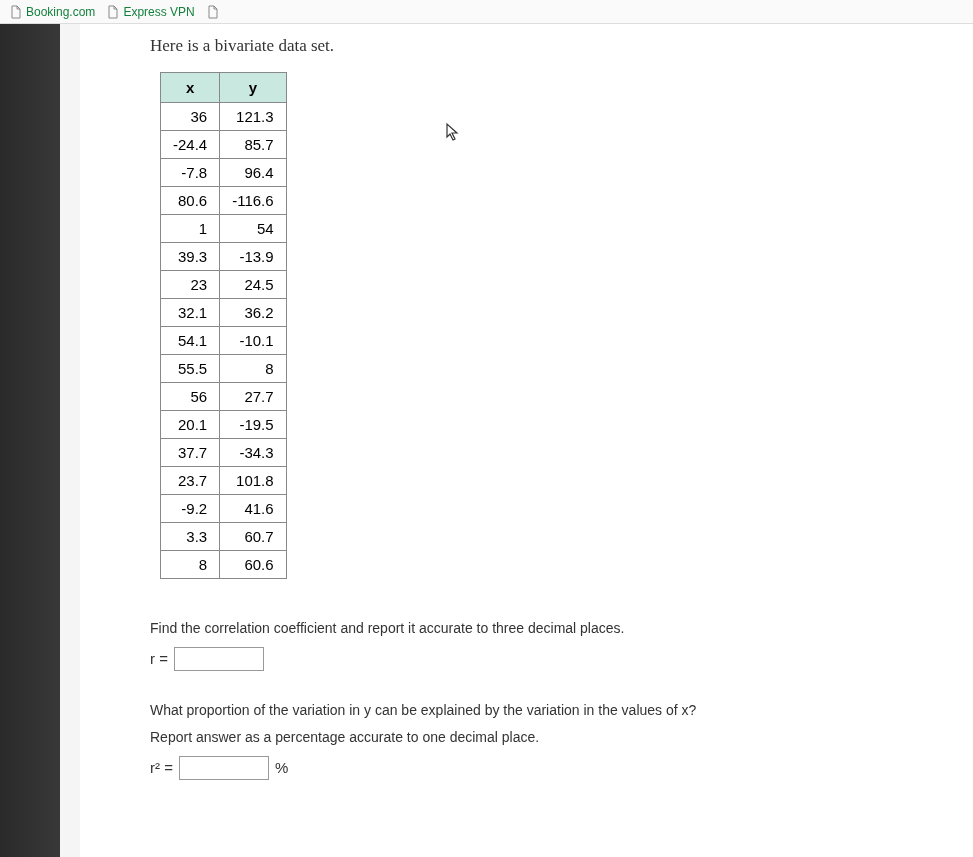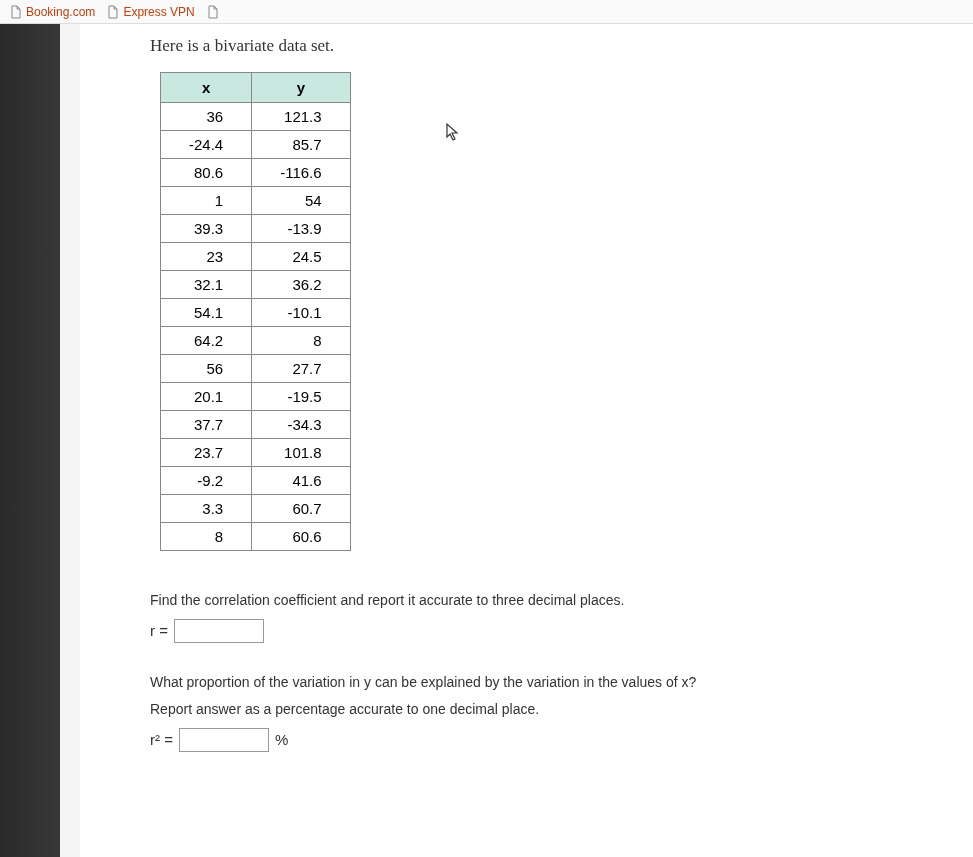--- a/index.html
+++ b/index.html
@@ -18,21 +18,21 @@
       background: #fafafa;
       border-bottom: 1px solid #ddd;
       align-items: center;
       height: 24px;
     }
     .tab {
       display: flex;
       align-items: center;
       gap: 4px;
       font-size: 12px;
-      color: #c2410c;
+      color: #15803d;
     }
     .tab-icon {
       width: 12px;
       height: 12px;
       display: inline-flex;
       align-items: center;
       justify-content: center;
     }
     .left-sidebar {
       position: absolute;
@@ -79,21 +79,21 @@
     .data-table th {
       background: #c8e8e0;
       border: 1px solid #888;
       padding: 6px 16px;
       font-weight: bold;
       font-size: 15px;
       text-align: center;
     }
     .data-table td {
       border: 1px solid #888;
-      padding: 5px 28px;
+      padding: 5px 12px;
       font-size: 15px;
       text-align: right;
       background: #fff;
       min-width: 56px;
     }
     .question-block {
       margin-top: 30px;
       margin-left: -10px;
     }
     .question-text {
@@ -177,20 +177,24 @@
     <tbody id="table-body">
         <tr>
           <td>36</td>
           <td>121.3</td>
         </tr>
         <tr>
           <td>-24.4</td>
           <td>85.7</td>
         </tr>
         <tr>
+          <td>-7.8</td>
+          <td>96.4</td>
+        </tr>
+        <tr>
           <td>80.6</td>
           <td>-116.6</td>
         </tr>
         <tr>
           <td>1</td>
           <td>54</td>
         </tr>
         <tr>
           <td>39.3</td>
           <td>-13.9</td>
@@ -201,21 +205,21 @@
         </tr>
         <tr>
           <td>32.1</td>
           <td>36.2</td>
         </tr>
         <tr>
           <td>54.1</td>
           <td>-10.1</td>
         </tr>
         <tr>
-          <td>64.2</td>
+          <td>55.5</td>
           <td>8</td>
         </tr>
         <tr>
           <td>56</td>
           <td>27.7</td>
         </tr>
         <tr>
           <td>20.1</td>
           <td>-19.5</td>
         </tr>

